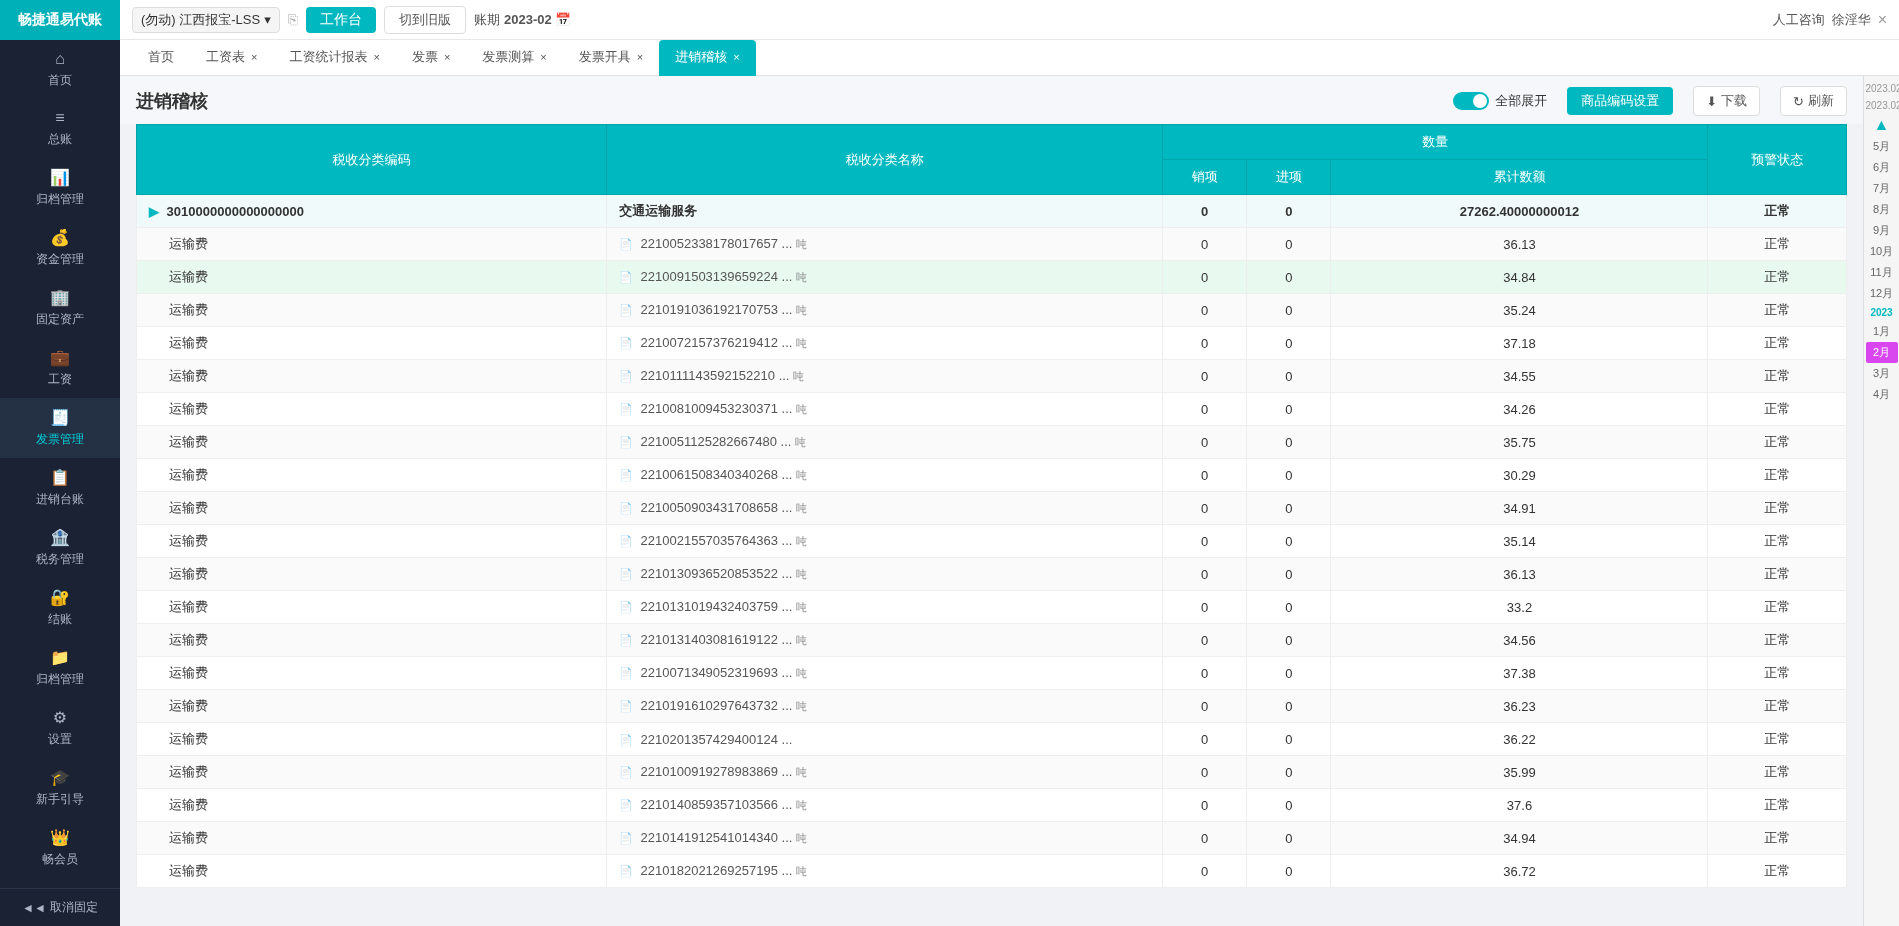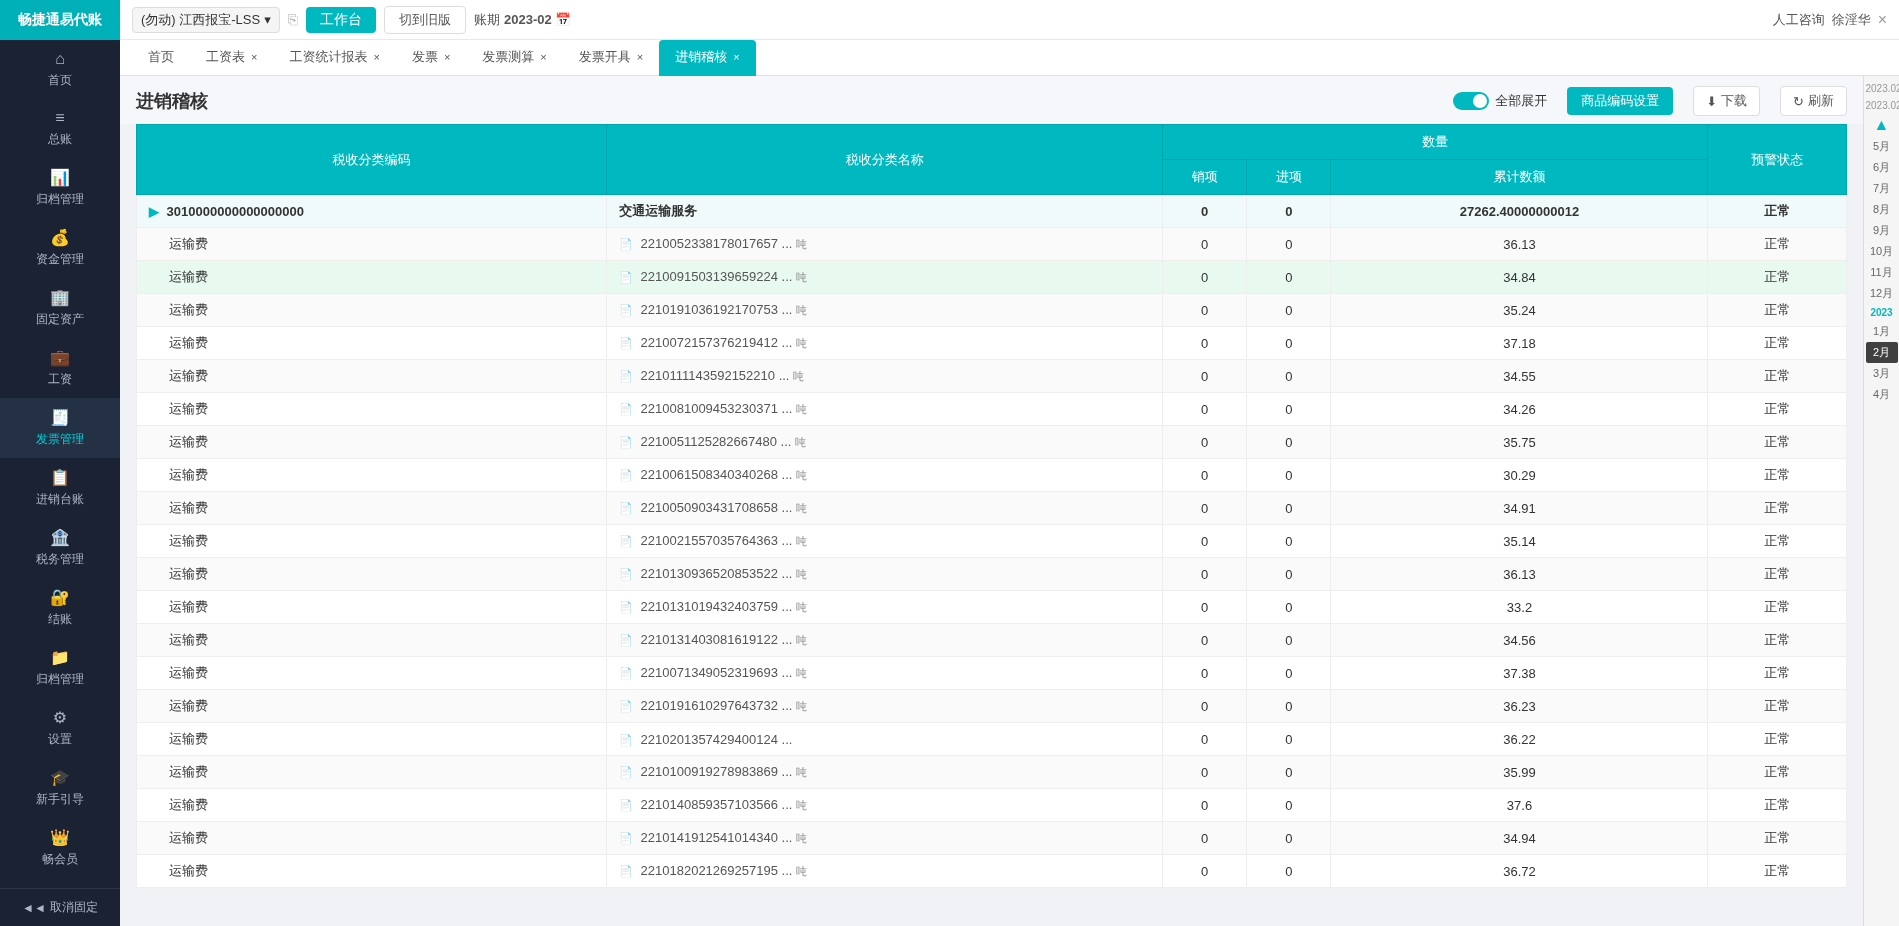--- a/index.html
+++ b/index.html
@@ -285,21 +285,21 @@
     }
     .month-item {
       width: 32px;
       padding: 3px 0;
       text-align: center;
       font-size: 11px;
       color: #666;
       cursor: pointer;
     }
     .month-item.active {
-      background: #404040;
+      background: #d946ef;
       color: white;
       border-radius: 2px;
     }
     .month-item.year-label {
       color: #999;
       font-size: 10px;
       cursor: default;
     }
     .chevron-up {
       color: #00b9c0;

